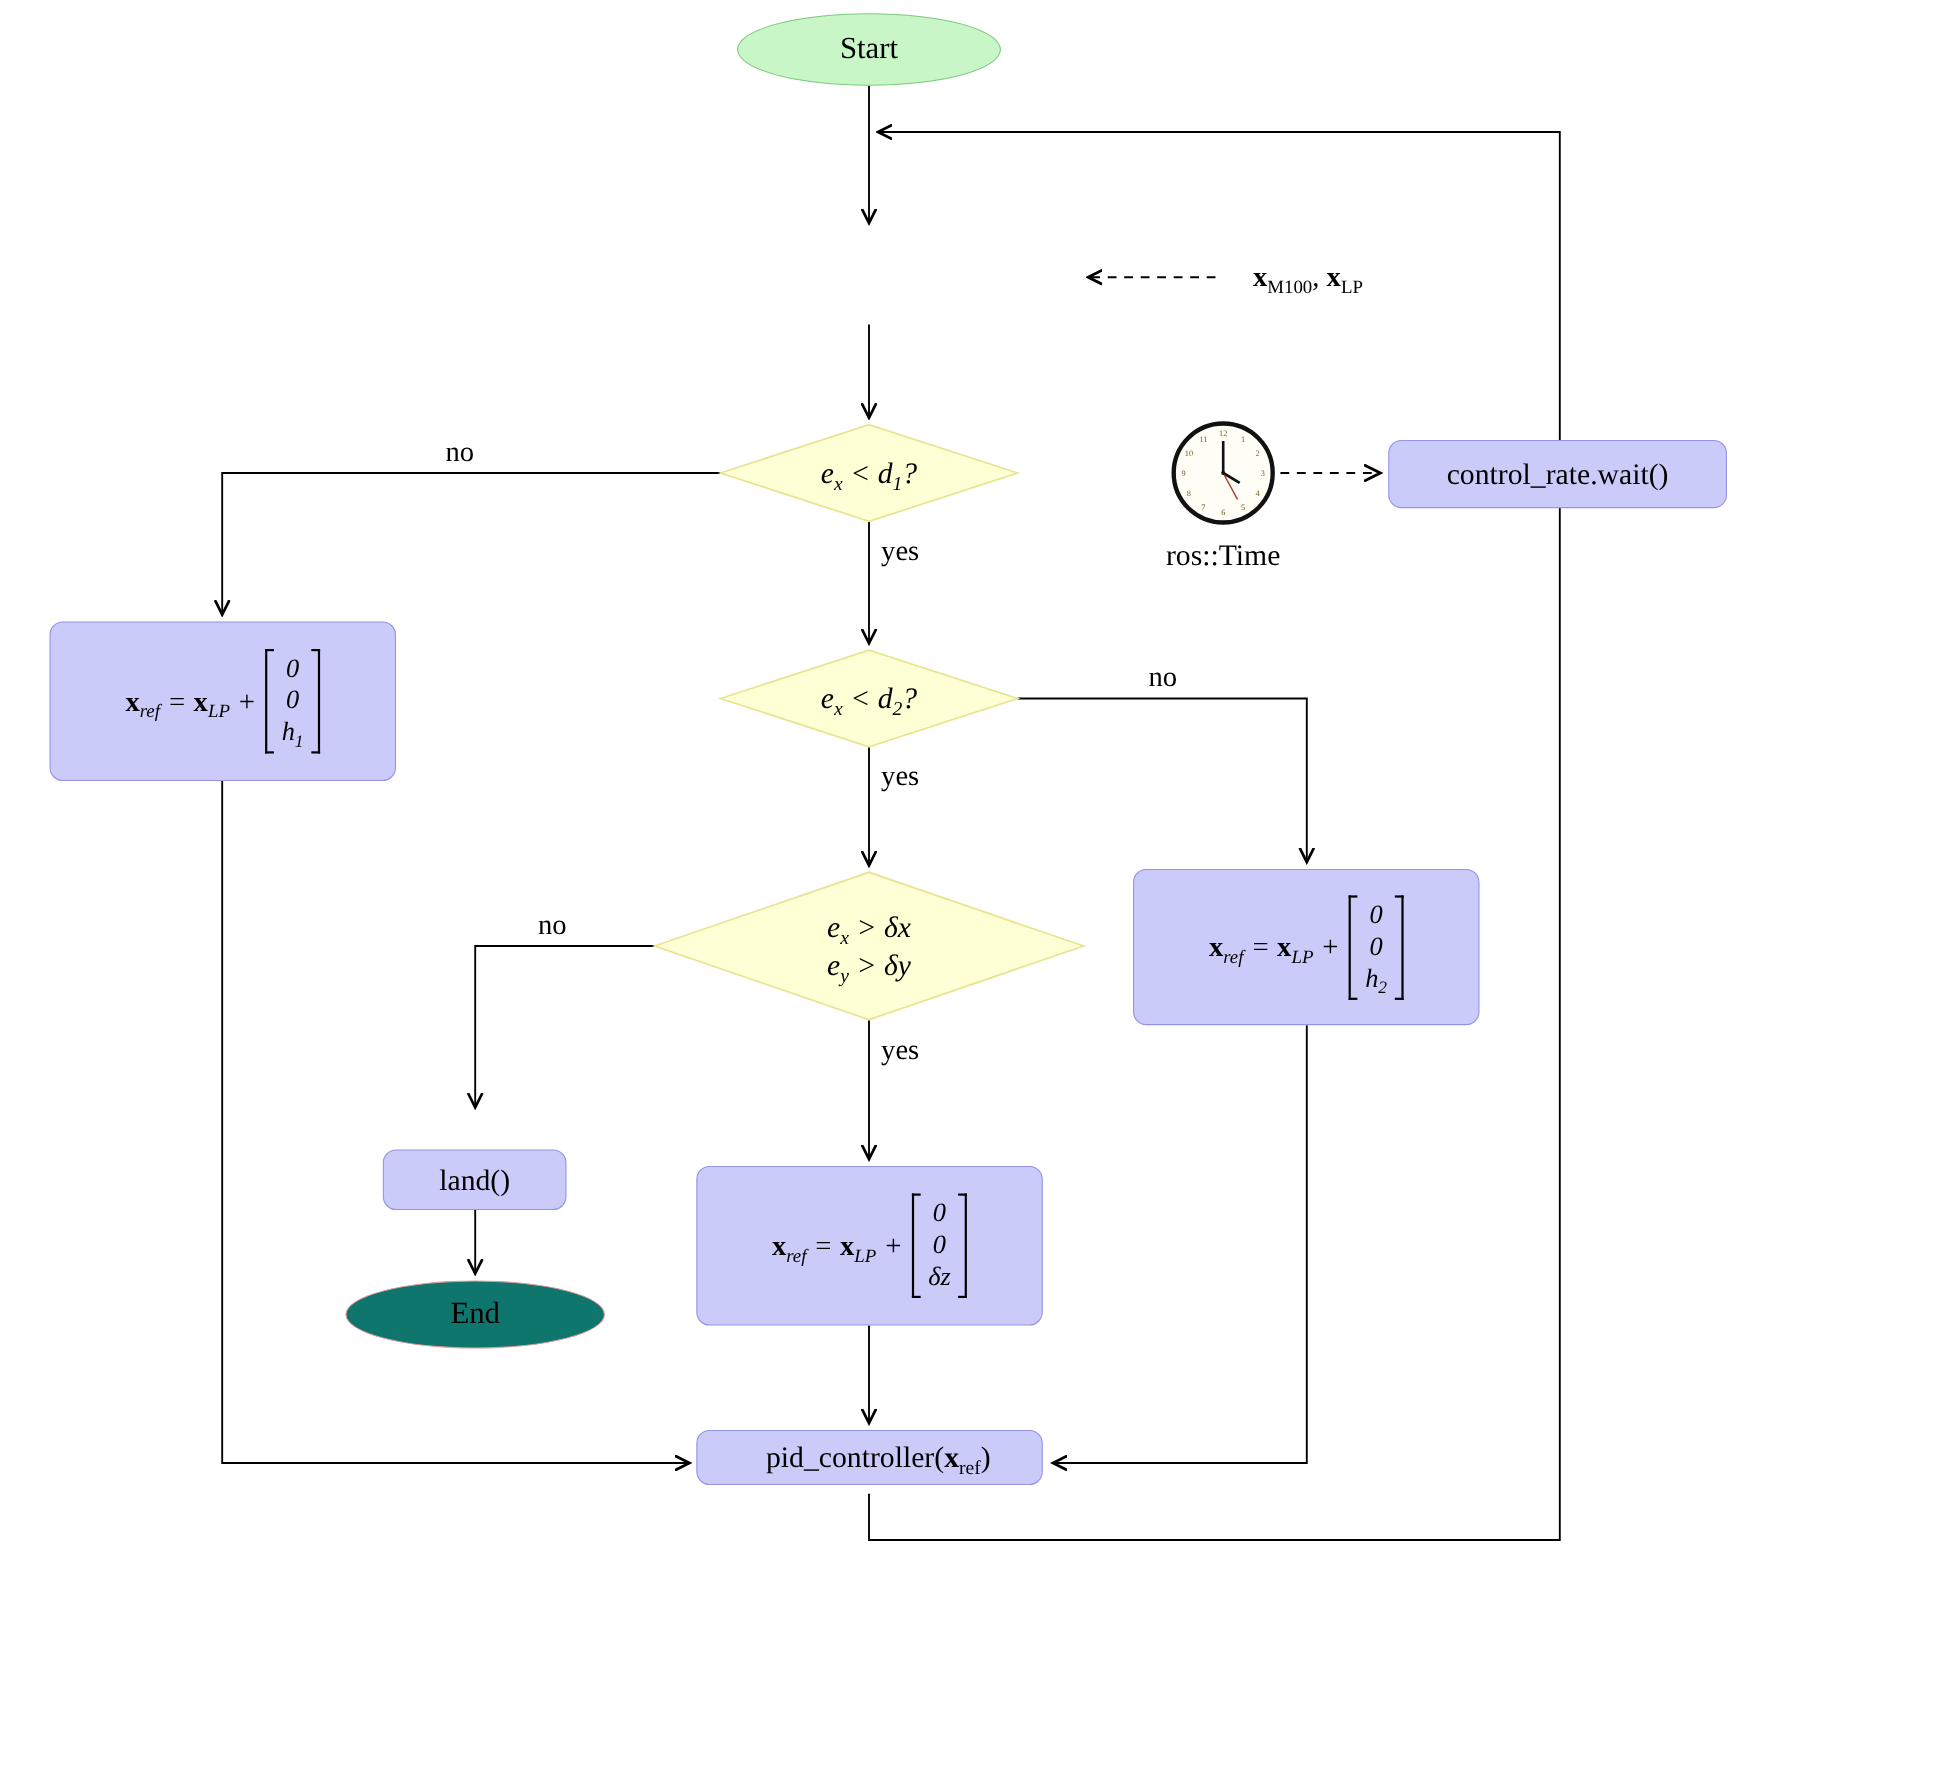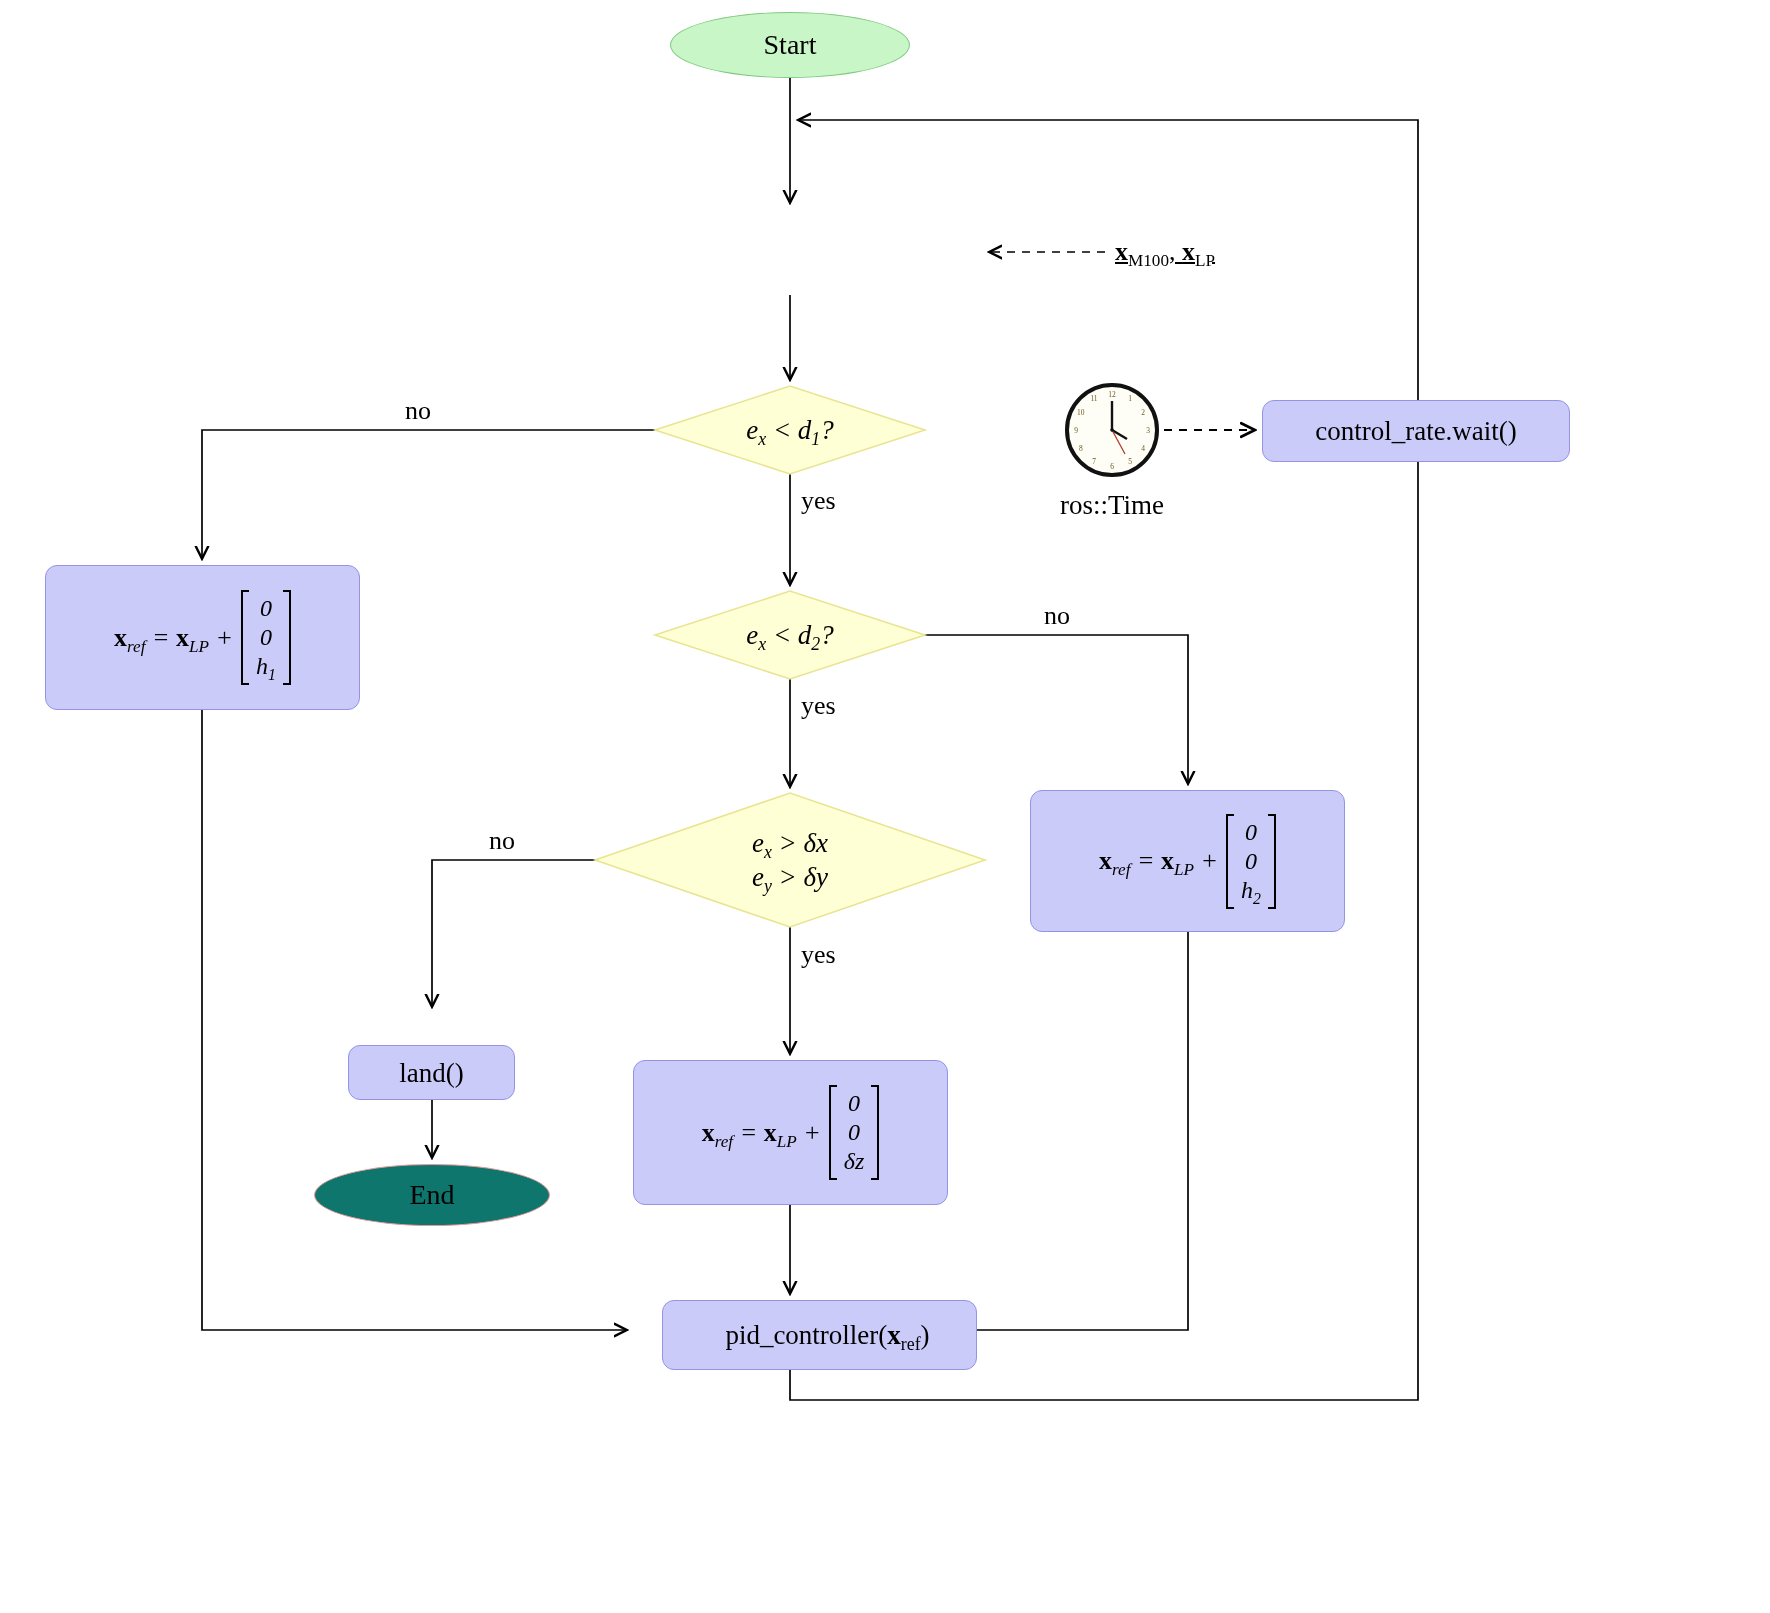--- a/index.html
+++ b/index.html
@@ -113,21 +113,21 @@
         <span class="math">δz</span>
       </span>
       <span class="brk r"></span>
     </span>
   </div>
 
   <div class="node process" style="left:348px; top:1013px; width:167px; height:55px;margin-top:32px;">
     <span class="math upright">land()</span>
   </div>
 
-  <div class="node process" style="left:662px; top:1300px; width:315px; height:70px;padding-left:16px;">
+  <div class="node process" style="left:633px; top:1300px; width:315px; height:50px;padding-left:16px;">
     <span class="math upright">pid_controller(<span class="mbf">x</span><sub>ref</sub>)</span>
   </div>
 
   <div class="node process" style="left:1262px; top:400px; width:308px; height:62px;">
     <span class="math upright">control_rate.wait()</span>
   </div>
 
   <svg class="clock" style="left:1064px; top:382px;" width="96" height="96" viewBox="0 0 96 96">
     <circle cx="48" cy="48" r="45" fill="#fffef6" stroke="#111" stroke-width="4"></circle>
     <g font-family="Liberation Serif, serif">
@@ -150,15 +150,15 @@
     <circle cx="48" cy="48" r="1.8" fill="#111"></circle>
   </svg>
   <div class="label-abs upright" style="left:1027px; top:490px; width:170px; font-size:27px;">ros::Time</div>
 
   <div class="edge-label" style="left:405px; top:396px;">no</div>
   <div class="edge-label" style="left:801px; top:486px;">yes</div>
   <div class="edge-label" style="left:1044px; top:601px;">no</div>
   <div class="edge-label" style="left:801px; top:691px;">yes</div>
   <div class="edge-label" style="left:489px; top:826px;">no</div>
   <div class="edge-label" style="left:801px; top:940px;">yes</div>
-  <div class="edge-label math" style="left:1115px; top:233px;text-decoration:underline;"><span class="mbf">x</span><sub>M100</sub>, <span class="mbf">x</span><sub>LP</sub></div>
+  <div class="edge-label math" style="left:1139px; top:233px;"><span class="mbf">x</span><sub>M100</sub>, <span class="mbf">x</span><sub>LP</sub></div>
 
 </div>
 
 </body></html>

